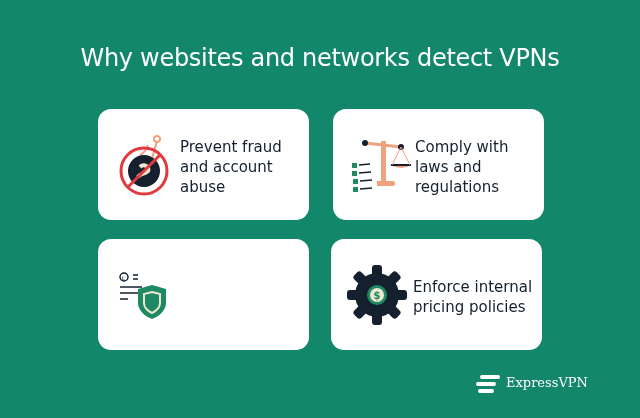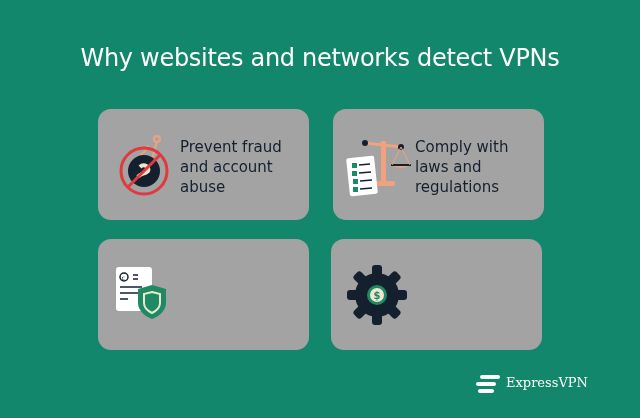--- a/index.html
+++ b/index.html
@@ -6,21 +6,21 @@
   body {
     width: 640px; height: 418px; background: #13876c; position: relative;
     overflow: hidden; font-family: "Liberation Sans", sans-serif;
   }
   .title {
     position: absolute; left: 0; top: 44px; width: 640px; text-align: center;
     color: #ffffff; font-size: 24px; font-family: "DejaVu Sans", sans-serif; font-weight: normal;
     letter-spacing: -0.3px;
   }
   .card {
-    position: absolute; width: 211px; height: 111px; background: #a3a3a3;
+    position: absolute; width: 211px; height: 111px; background: #ffffff;
     border-radius: 13px; box-sizing: border-box;
   }
   .card .icon { position: absolute; left: 12px; top: 22px; width: 68px; height: 68px; }
   .card .label {
     position: absolute; left: 82px; top: 28px; color: #14202e;
     font-family: "DejaVu Sans", sans-serif; font-size: 15px; line-height: 20px;
     width: 125px;
   }
   #card1 { left: 98px; top: 109px; }
   #card2 { left: 333px; top: 109px; }
@@ -112,20 +112,21 @@
         <rect x="-5" y="-30" width="10" height="12" rx="3" transform="rotate(45)"></rect>
         <rect x="-5" y="-30" width="10" height="12" rx="3" transform="rotate(-45)"></rect>
         <rect x="-5" y="18" width="10" height="12" rx="3" transform="rotate(45)"></rect>
         <rect x="-5" y="18" width="10" height="12" rx="3" transform="rotate(-45)"></rect>
       </g>
       <circle cx="34" cy="34" r="10" fill="#1e8a63"></circle>
       <circle cx="34" cy="34" r="7" fill="#f0e6d0"></circle>
       <text x="30.5" y="38" font-size="10" font-weight="bold" fill="#1e8a63" font-family="DejaVu Sans, sans-serif">$</text>
     </svg>
   </div>
+  <div class="label">Enforce internal pricing policies</div>
 </div>
 
 <div class="logo">
   <svg width="26" height="18" viewBox="0 0 26 18">
     <path d="M8 2 H24 M4 9 H20 M6 16 H18" stroke="#ffffff" stroke-width="4" stroke-linecap="round" fill="none"></path>
   </svg>
   <span class="logo-text">ExpressVPN</span>
 </div>
 
 </body></html>

